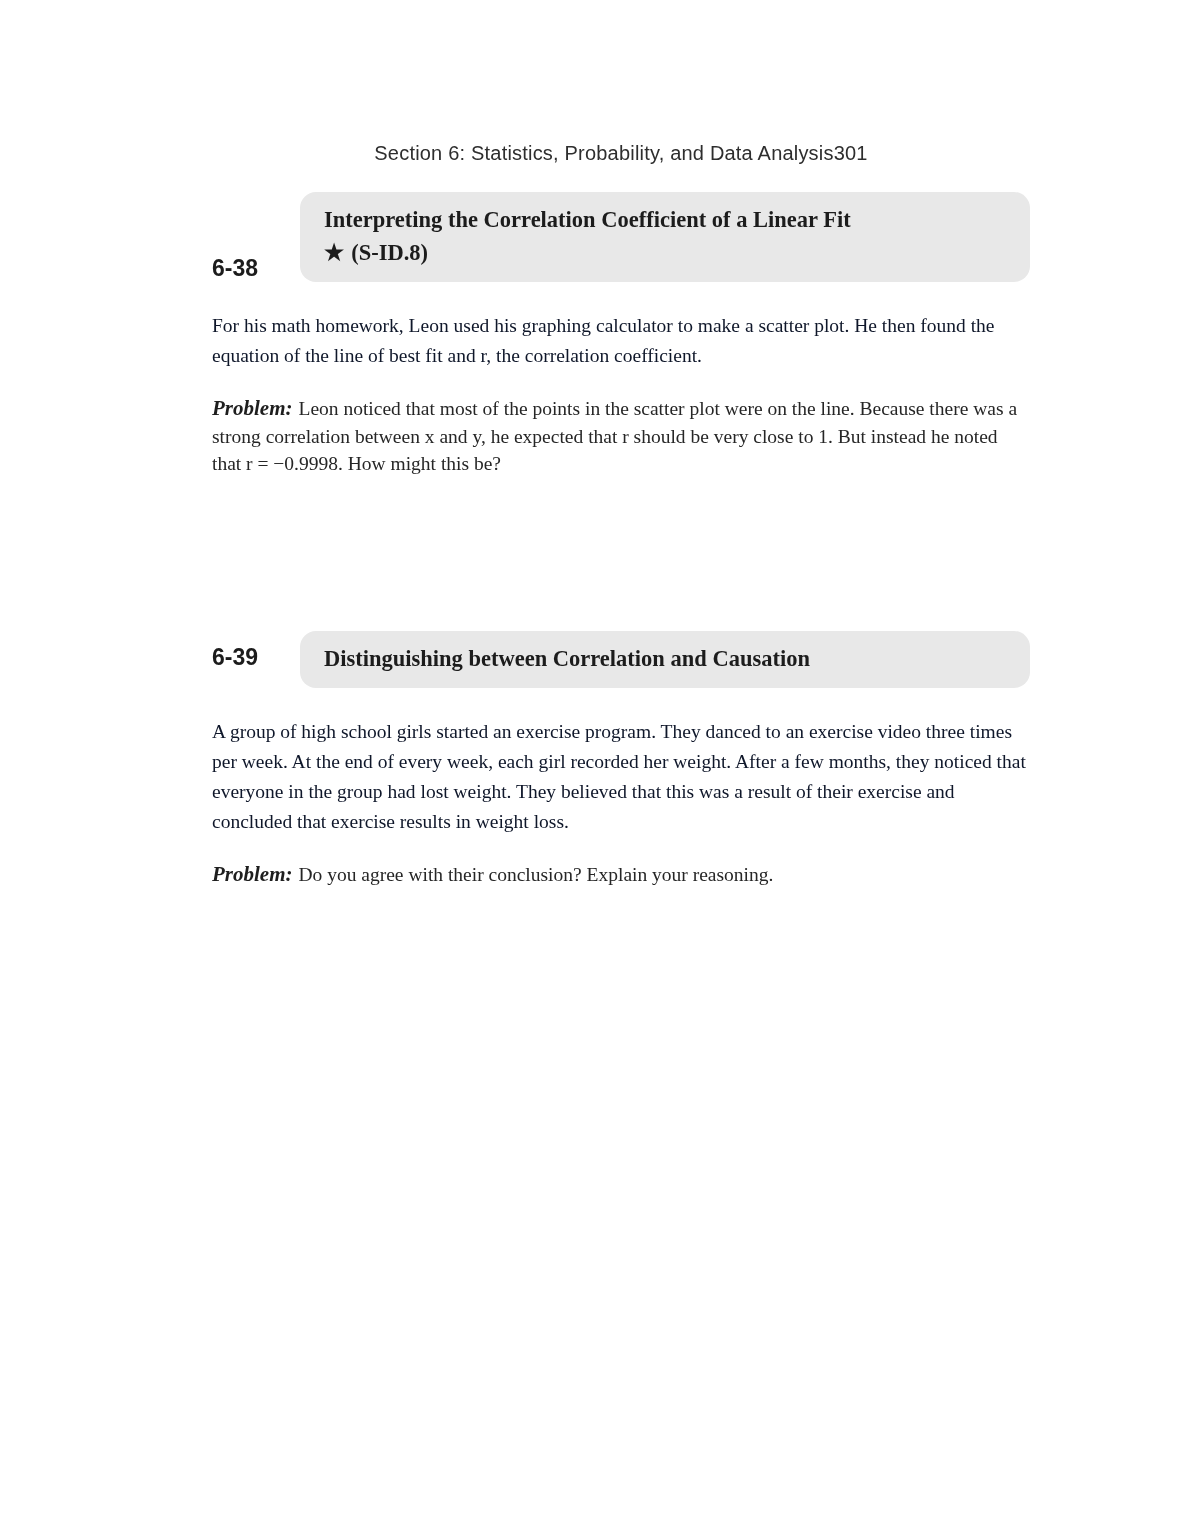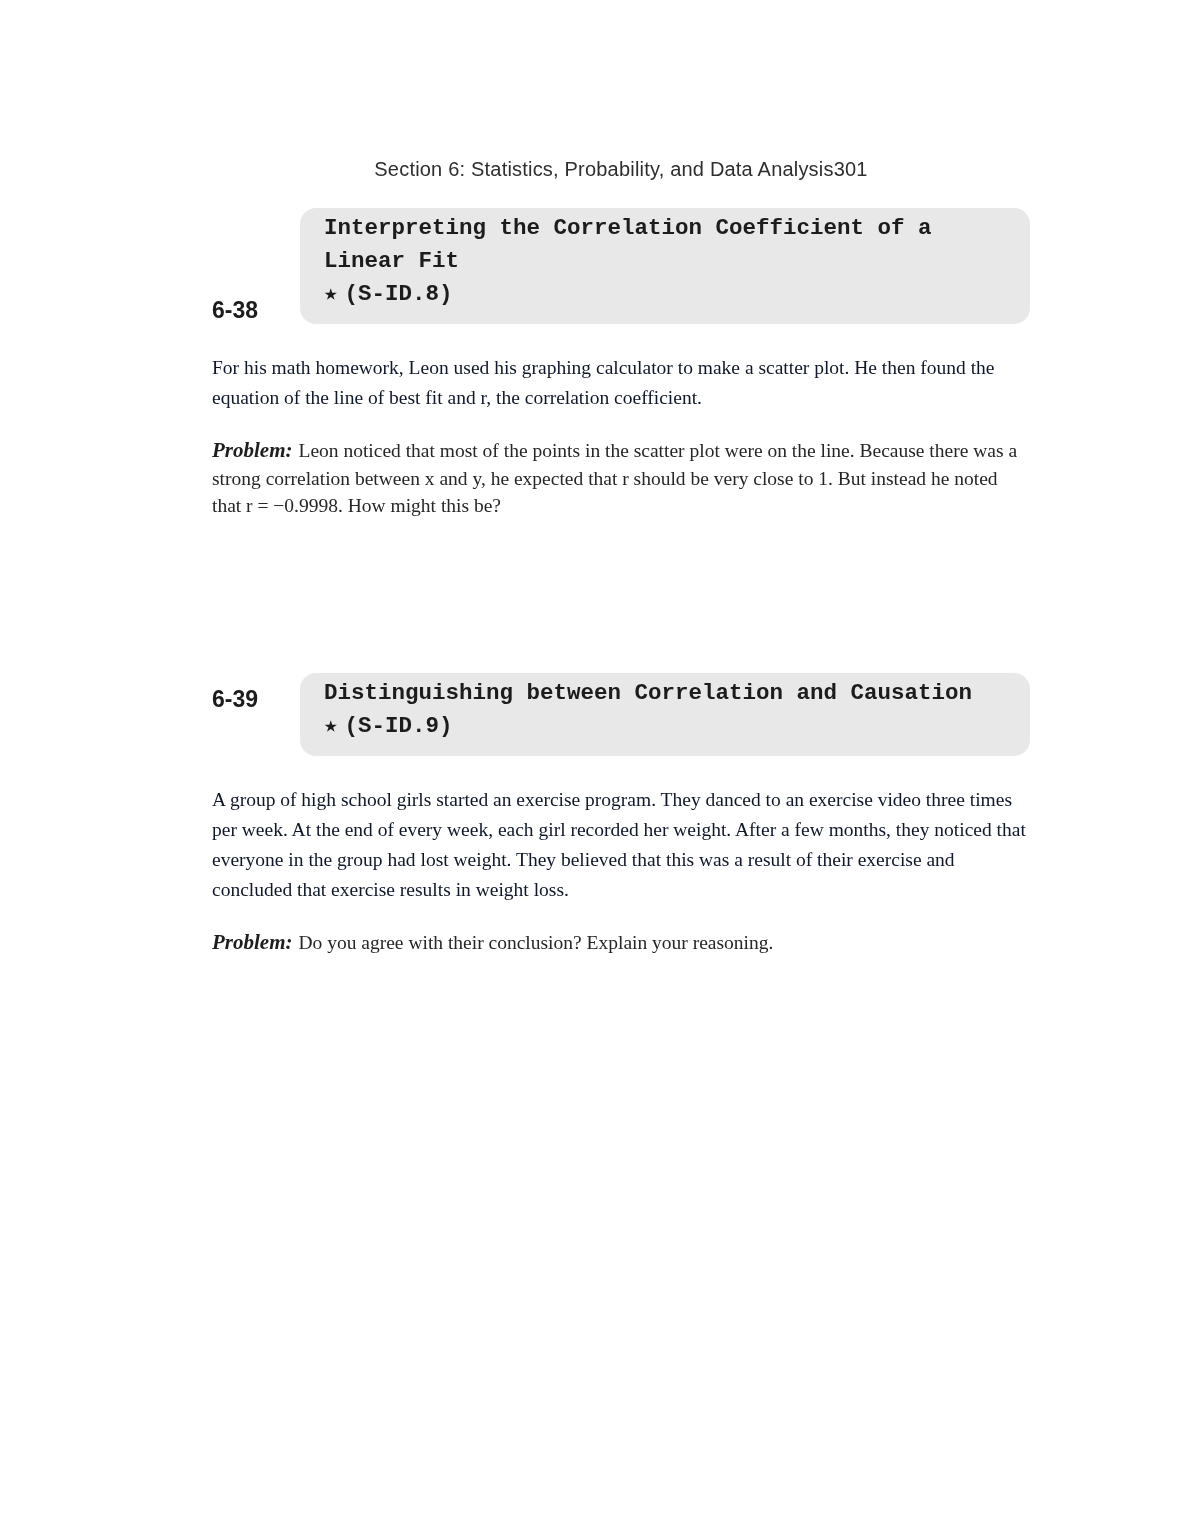--- a/index.html
+++ b/index.html
@@ -21,21 +21,21 @@
   .running-head {
     margin-top: 142px;
     display: flex;
     justify-content: center;
     align-items: baseline;
     font-family: "Liberation Sans", sans-serif;
     font-size: 20px;
     color: #2e2e2e;
     letter-spacing: 0.2px;
   }
-  .page-number { font-weight: 500; margin-top: 16px; }
+  .page-number { font-weight: 500; }
 
   
   .section-heading {
     display: flex;
     align-items: stretch;
   }
   .mt-first  { margin-top: 27px; align-items: flex-end; }
   .mt-gap-1  { margin-top: 153px; }
   .mt-gap-2  { margin-top: 168px; }
   .sec-num {
@@ -44,22 +44,22 @@
     font-family: "Liberation Sans", sans-serif;
     font-weight: bold;
     font-size: 23px;
     color: #1c1c1c;
     padding-top: 13px;
   }
   .sec-box {
     flex: 1;
     background: #e8e8e8;
     border-radius: 16px;
-    padding: 4px 24px 13px 24px;
-    font-family: Liberation Mono, monospace;
+    padding: 11px 24px 13px 24px;
+    font-family: Liberation Serif, serif;
     font-weight: bold;
     font-size: 22.5px;
     line-height: 33px;
     color: #1c1c1c;
   }
   .sec-box .star { margin-right: 7px; }
   .sec-box .star-inline { margin: 0 7px 0 10px; }
 
   
   .body-para {
@@ -101,20 +101,19 @@
       <div><span class="star">★</span><span>(S-ID.8)</span></div>
     </div>
   </div>
   <p class="body-para">For his math homework, Leon used his graphing calculator to make a scatter plot. He then found the equation of the line of best fit and r, the correlation coefficient.</p>
   <p class="problem-para"><span class="problem-label">Problem:</span><span>Leon noticed that most of the points in the scatter plot were on the line. Because there was a strong correlation between x and y, he expected that r should be very close to 1. But instead he noted that r = −0.9998. How might this be?</span></p>
 
   <div class="section-heading mt-gap-1">
     <div class="sec-num">6-39</div>
     <div class="sec-box">
       <div>Distinguishing between Correlation and Causation</div>
-      <div><span class="star">★</span><span>(S-ID.9)</span></div>
     </div>
   </div>
   <p class="body-para">A group of high school girls started an exercise program. They danced to an exercise video three times per week. At the end of every week, each girl recorded her weight. After a few months, they noticed that everyone in the group had lost weight. They believed that this was a result of their exercise and concluded that exercise results in weight loss.</p>
   <p class="problem-para"><span class="problem-label">Problem:</span><span>Do you agree with their conclusion? Explain your reasoning.</span></p>
 
 
 </div>
 
 </body></html>

